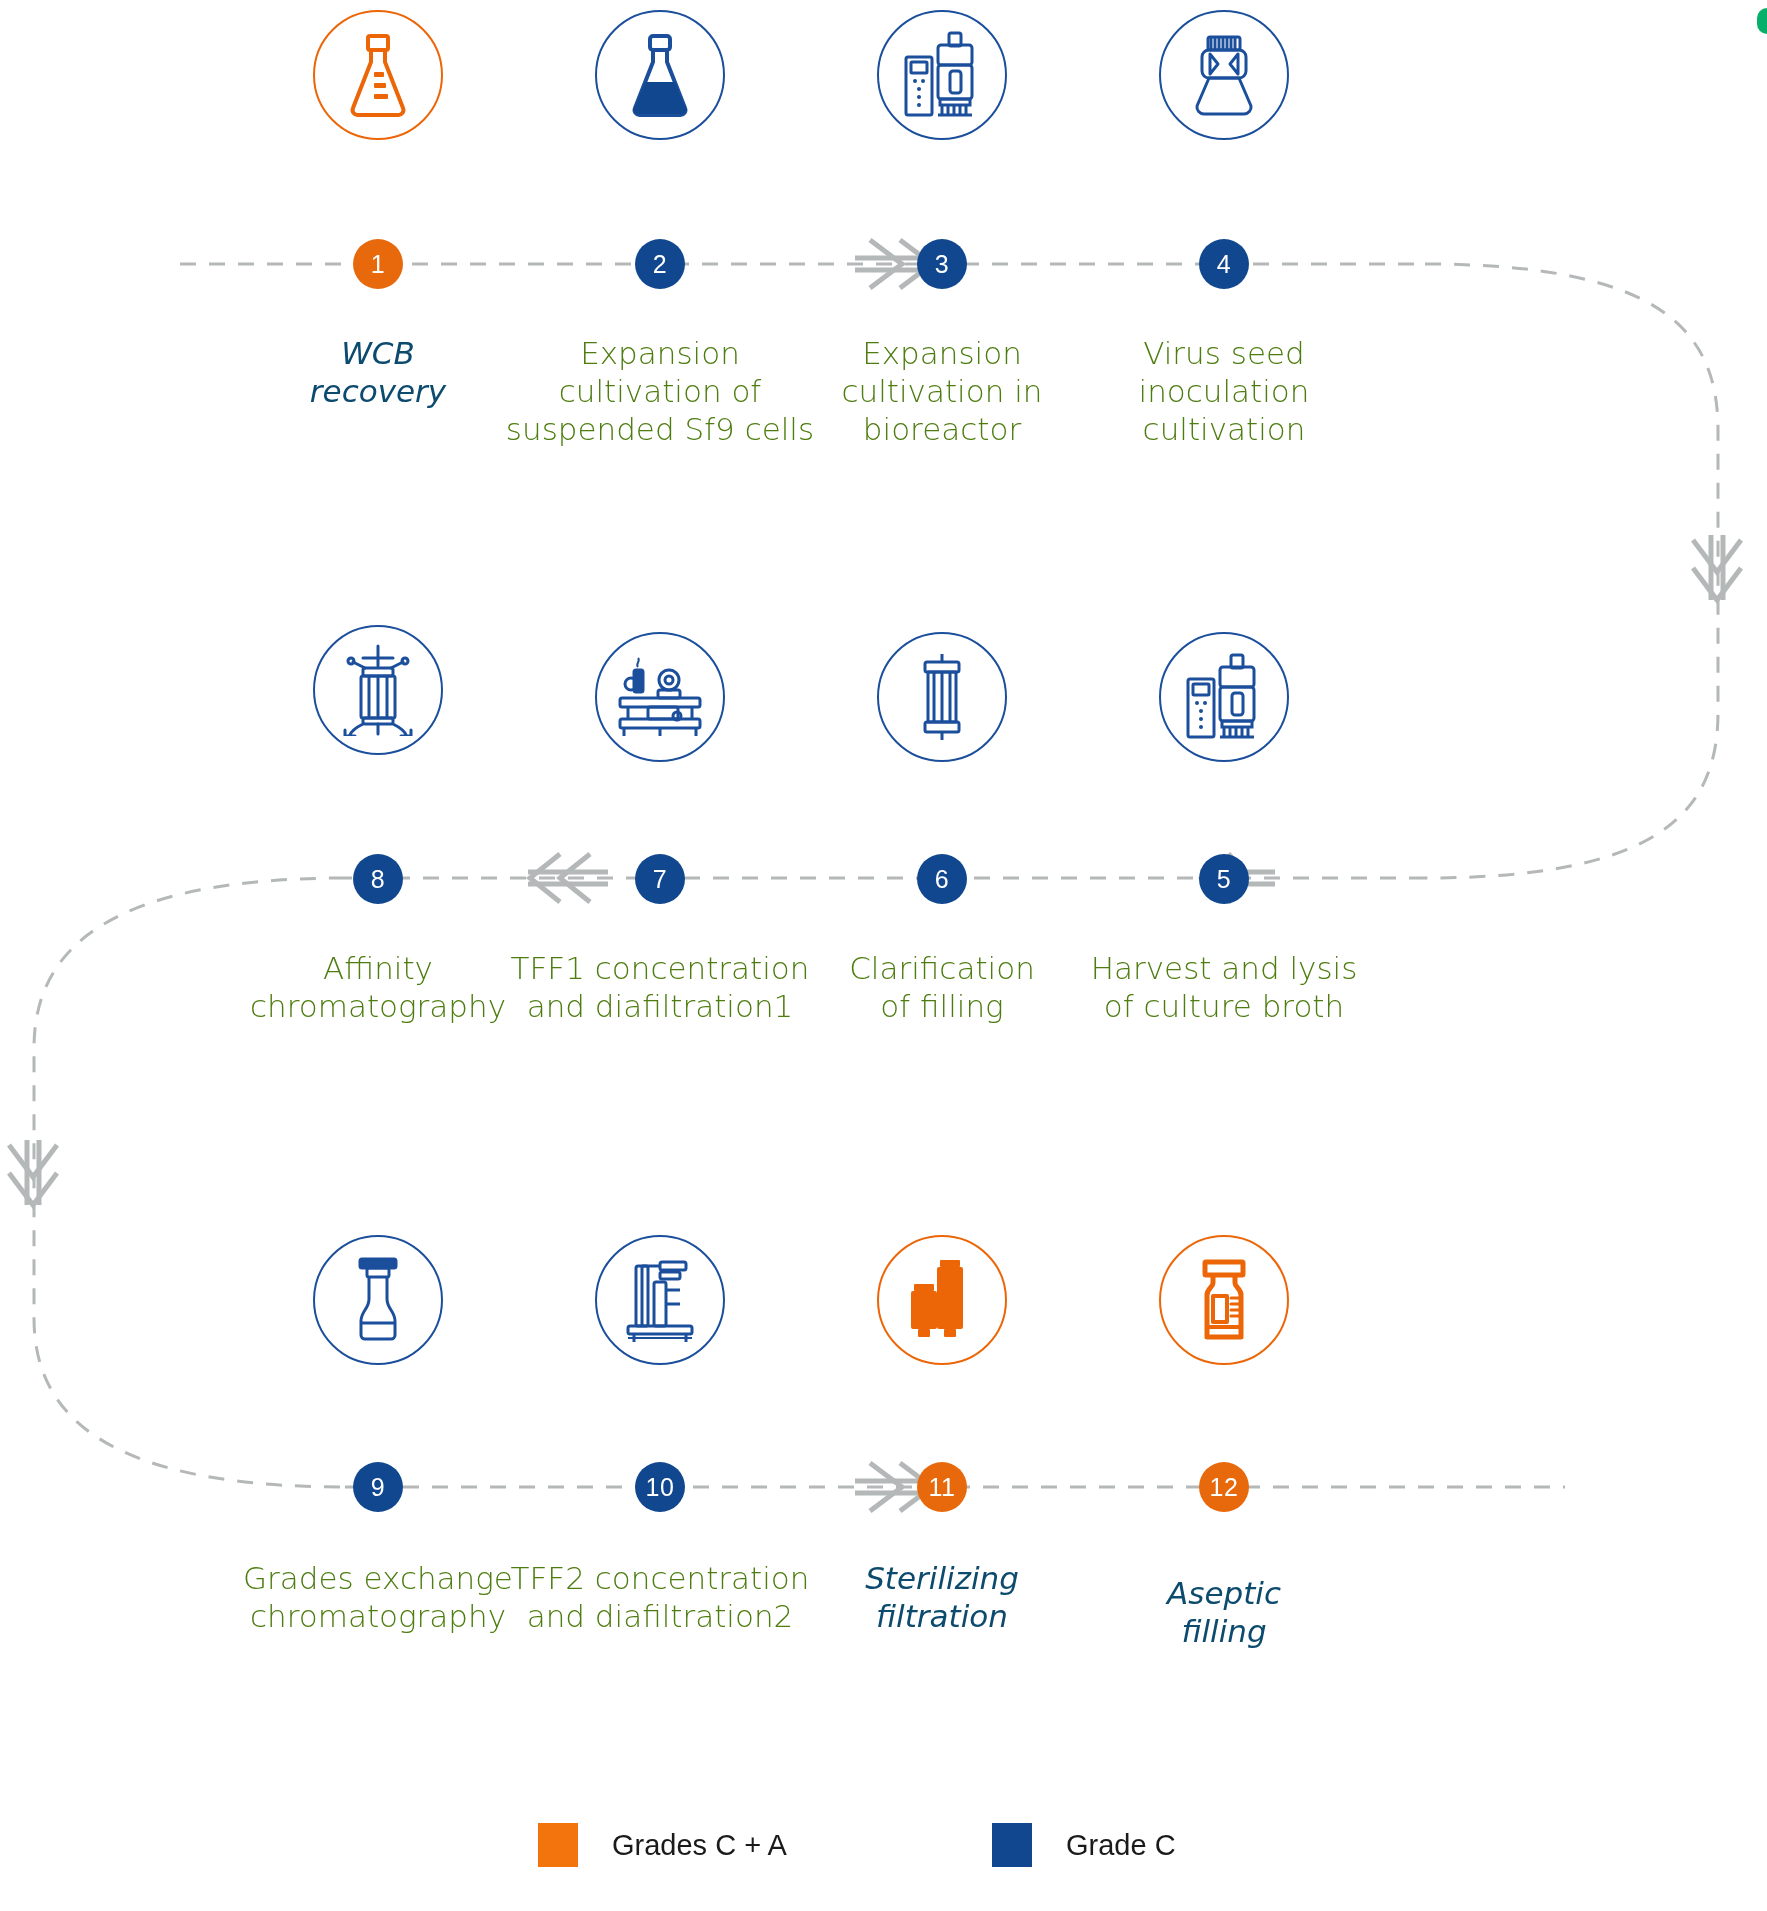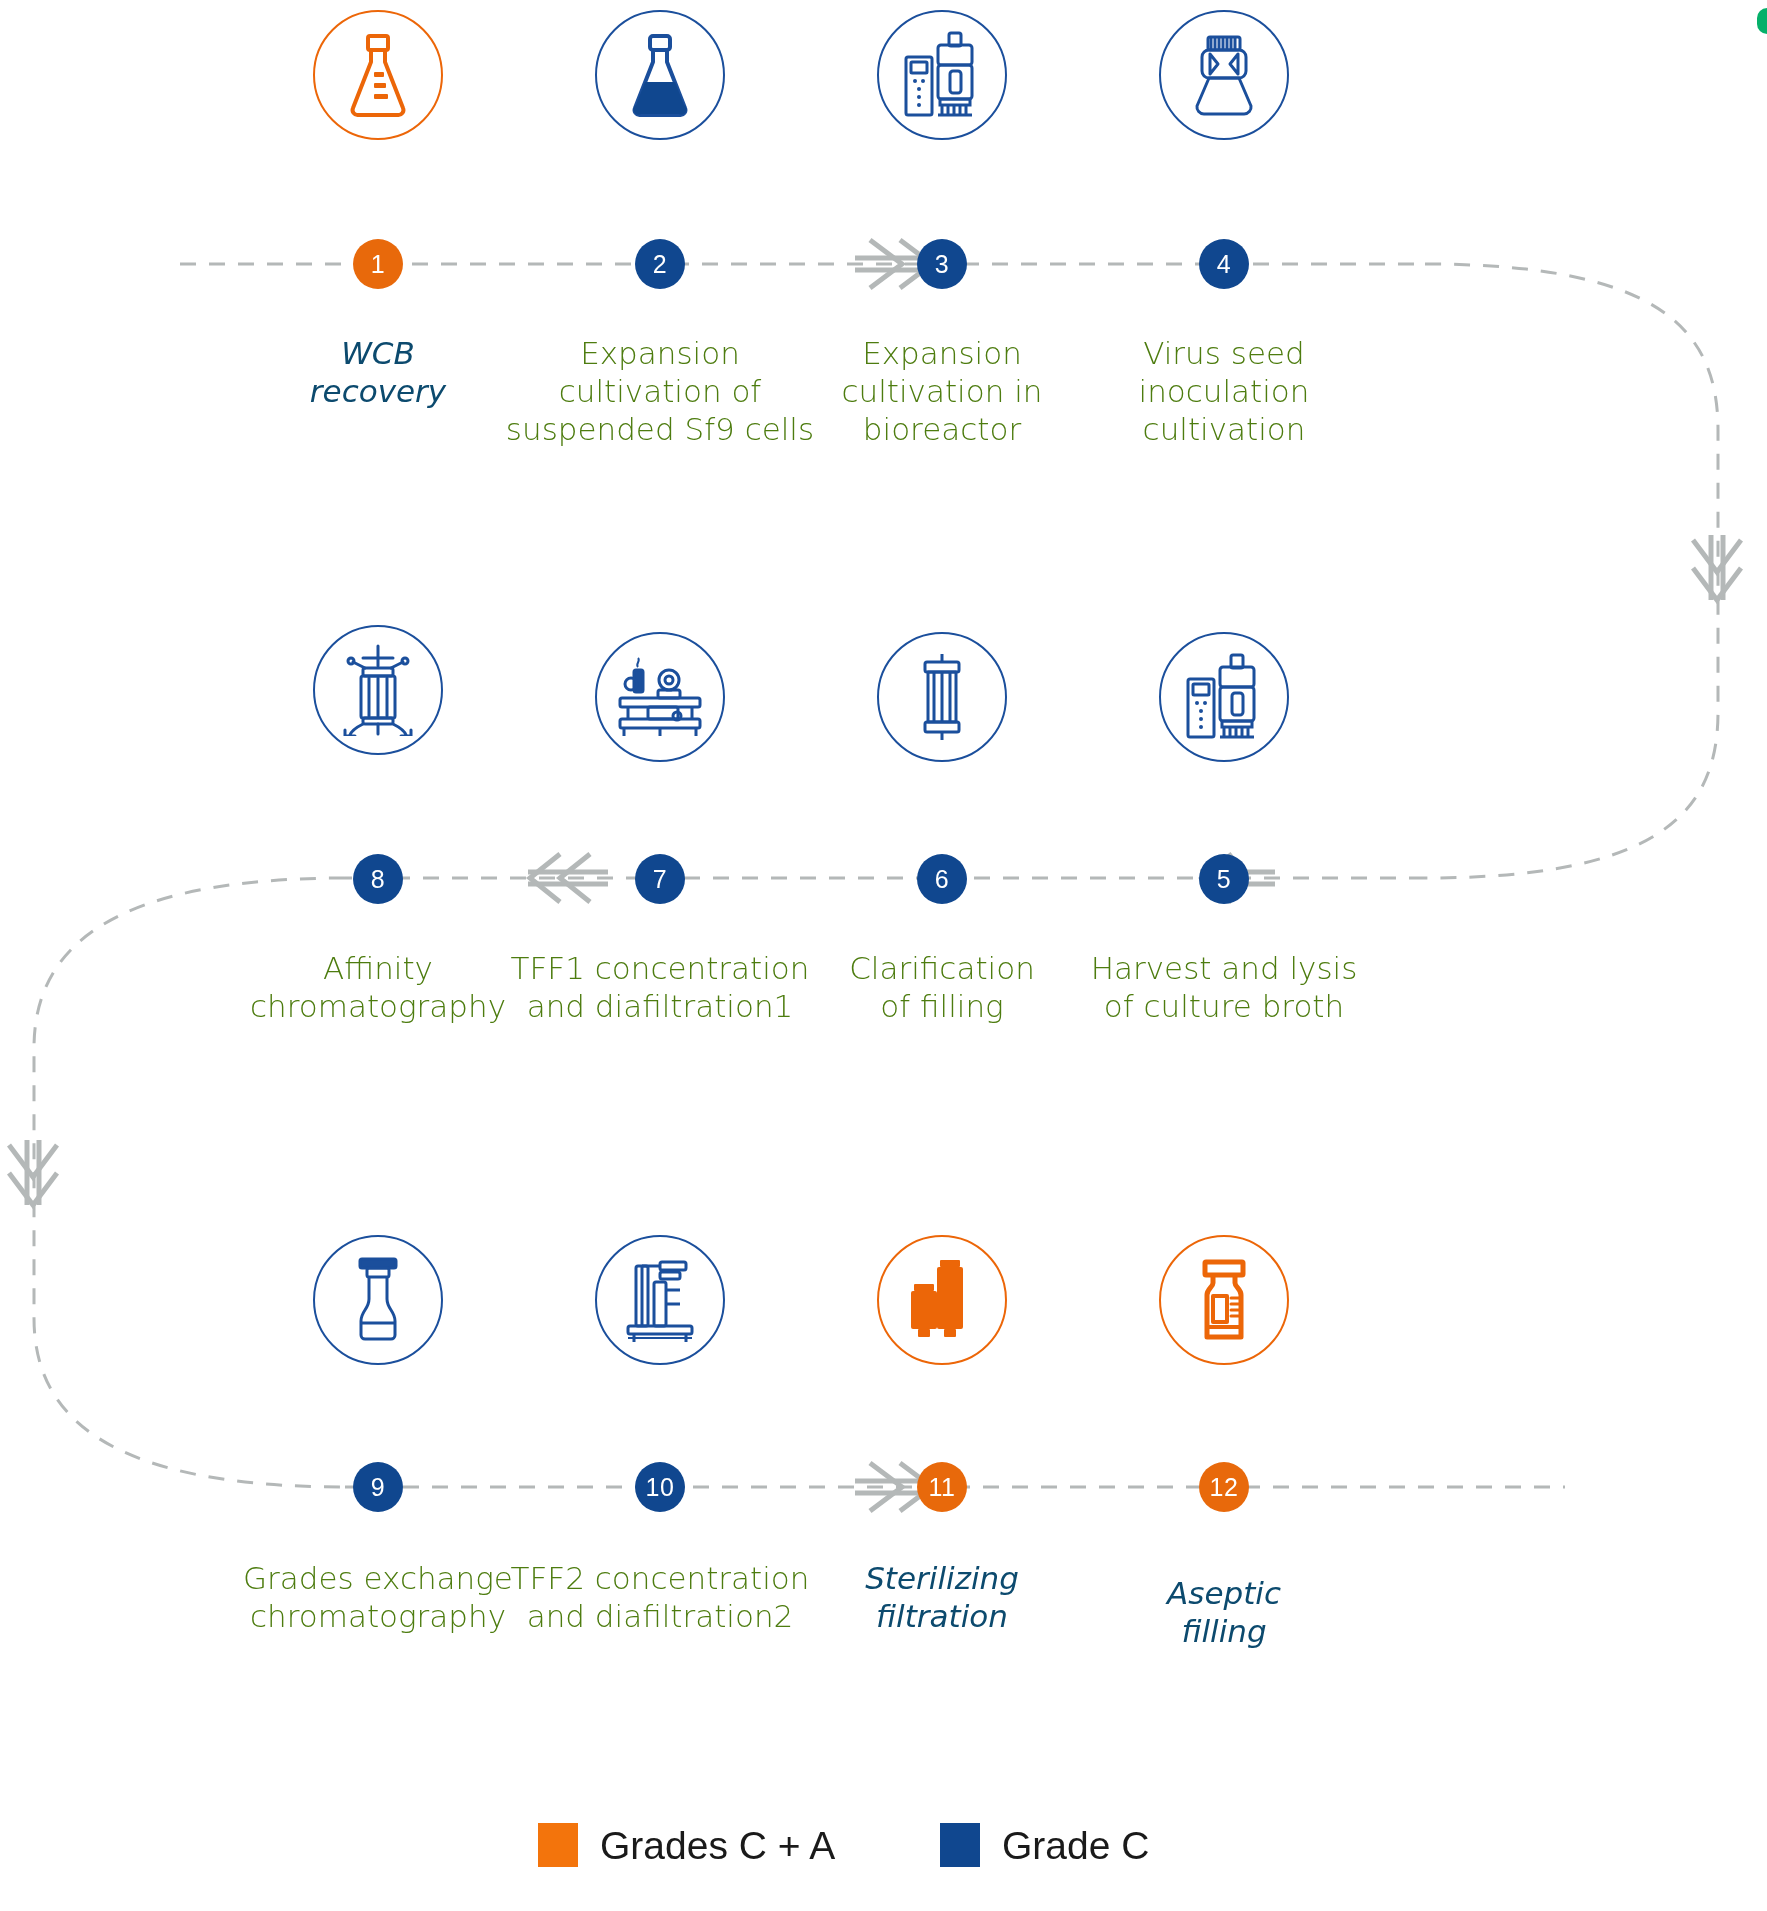--- a/index.html
+++ b/index.html
@@ -42,21 +42,21 @@
     white-space:pre-line;
   }
   .label.orange{color:#0c4a6e;font-style:italic;}
 
   
   #legend{position:absolute;left:0;top:1815px;width:1767px;height:70px;}
   .legend-item{position:absolute;display:flex;align-items:center;gap:22px;}
   .swatch{width:40px;height:44px;}
   .legend-text{
     font-family:"Liberation Sans", sans-serif;
-    font-size:39px;color:#1a1a1a;line-height:1;white-space:nowrap;
+    font-size:29px;color:#1a1a1a;line-height:1;white-space:nowrap;margin-left:12px;
   }
 
   #green-dot{position:absolute;right:0;top:8px;width:10px;height:26px;
     background:#06b06a;border-radius:10px 0 0 10px;}
 </style>
 </head>
 <body>
 
 <div id="board">
 
@@ -396,20 +396,20 @@
     <div class="num orange" style="top:252px;">12</div>
     <div class="label orange" style="top:340px;">Aseptic
 filling</div>
   </div>
 
   <div id="legend">
     <div class="legend-item" style="left:538px;top:8px;">
       <span class="swatch" style="background:#f3740c;"></span>
       <span class="legend-text">Grades C + A</span>
     </div>
-    <div class="legend-item" style="left:940px;top:8px;">
+    <div class="legend-item" style="left:992px;top:8px;">
       <span class="swatch" style="background:#10478f;"></span>
       <span class="legend-text">Grade C</span>
     </div>
   </div>
 
   <div id="green-dot"></div>
 </div>
 
 </body></html>

